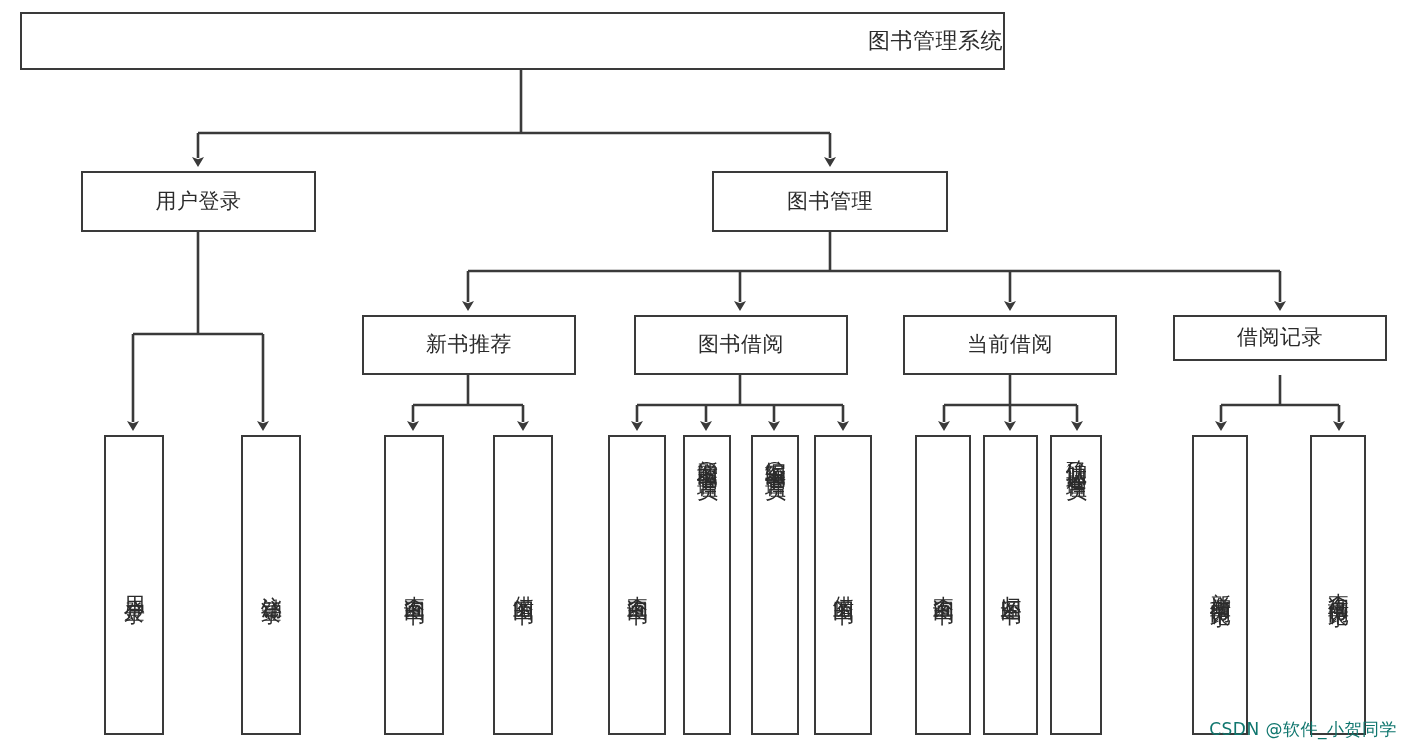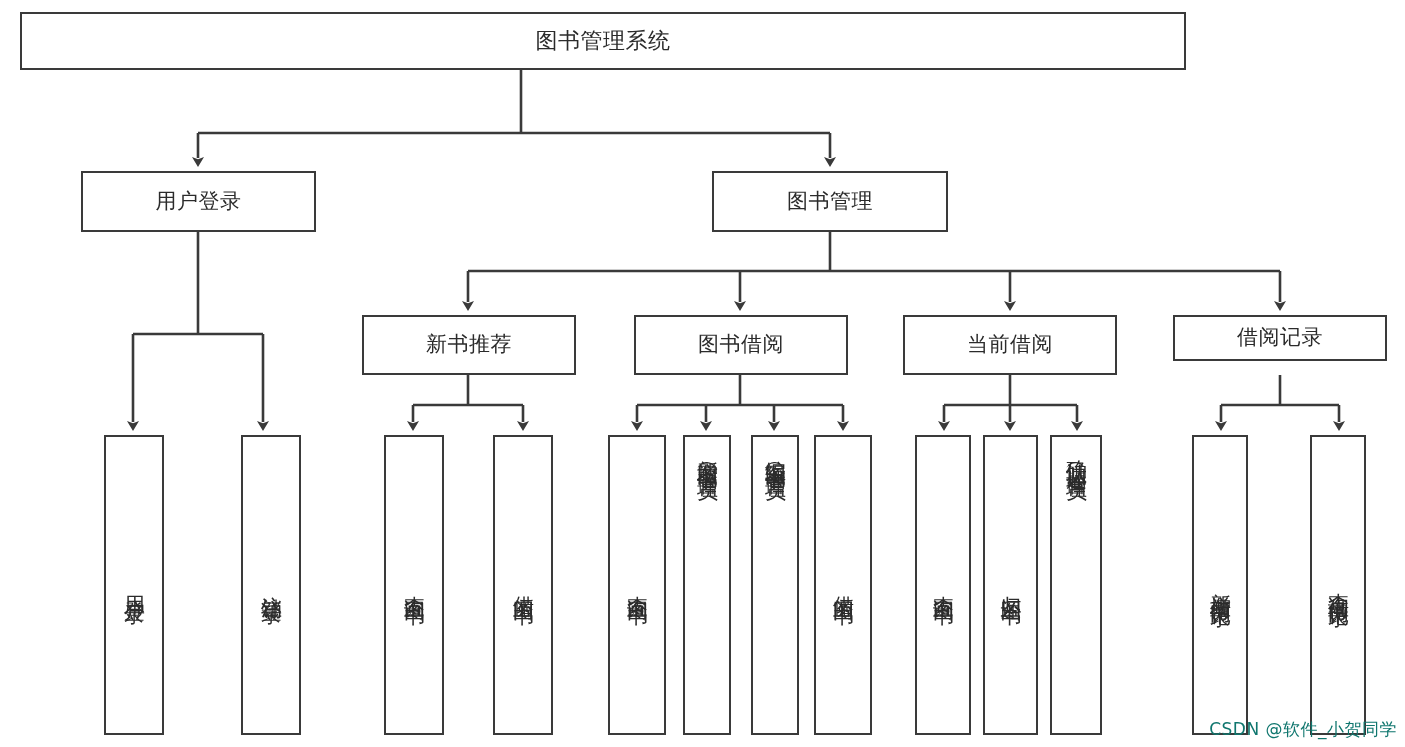--- a/index.html
+++ b/index.html
@@ -125,21 +125,21 @@
       <path d="M1010,405 L1010,422" marker-end="url(#arrow)"></path>
       <path d="M1077,405 L1077,422" marker-end="url(#arrow)"></path>
 
       <path d="M1280,375 L1280,405"></path>
       <path d="M1221,405 L1339,405"></path>
       <path d="M1221,405 L1221,422" marker-end="url(#arrow)"></path>
       <path d="M1339,405 L1339,422" marker-end="url(#arrow)"></path>
     </g>
   </svg>
 
-  <div class="node root" style="left:20px; top:12px; width:1166px; height:58px;">
+  <div class="node root" style="left:20px; top:12px; width:985px; height:58px;justify-content:flex-end;">
     <span class="label">图书管理系统</span>
   </div>
 
   <div class="node l2" style="left:81px; top:171px; width:235px; height:61px;">
     <span class="label">用户登录</span>
   </div>
 
   <div class="node l2" style="left:712px; top:171px; width:236px; height:61px;">
     <span class="label">图书管理</span>
   </div>

